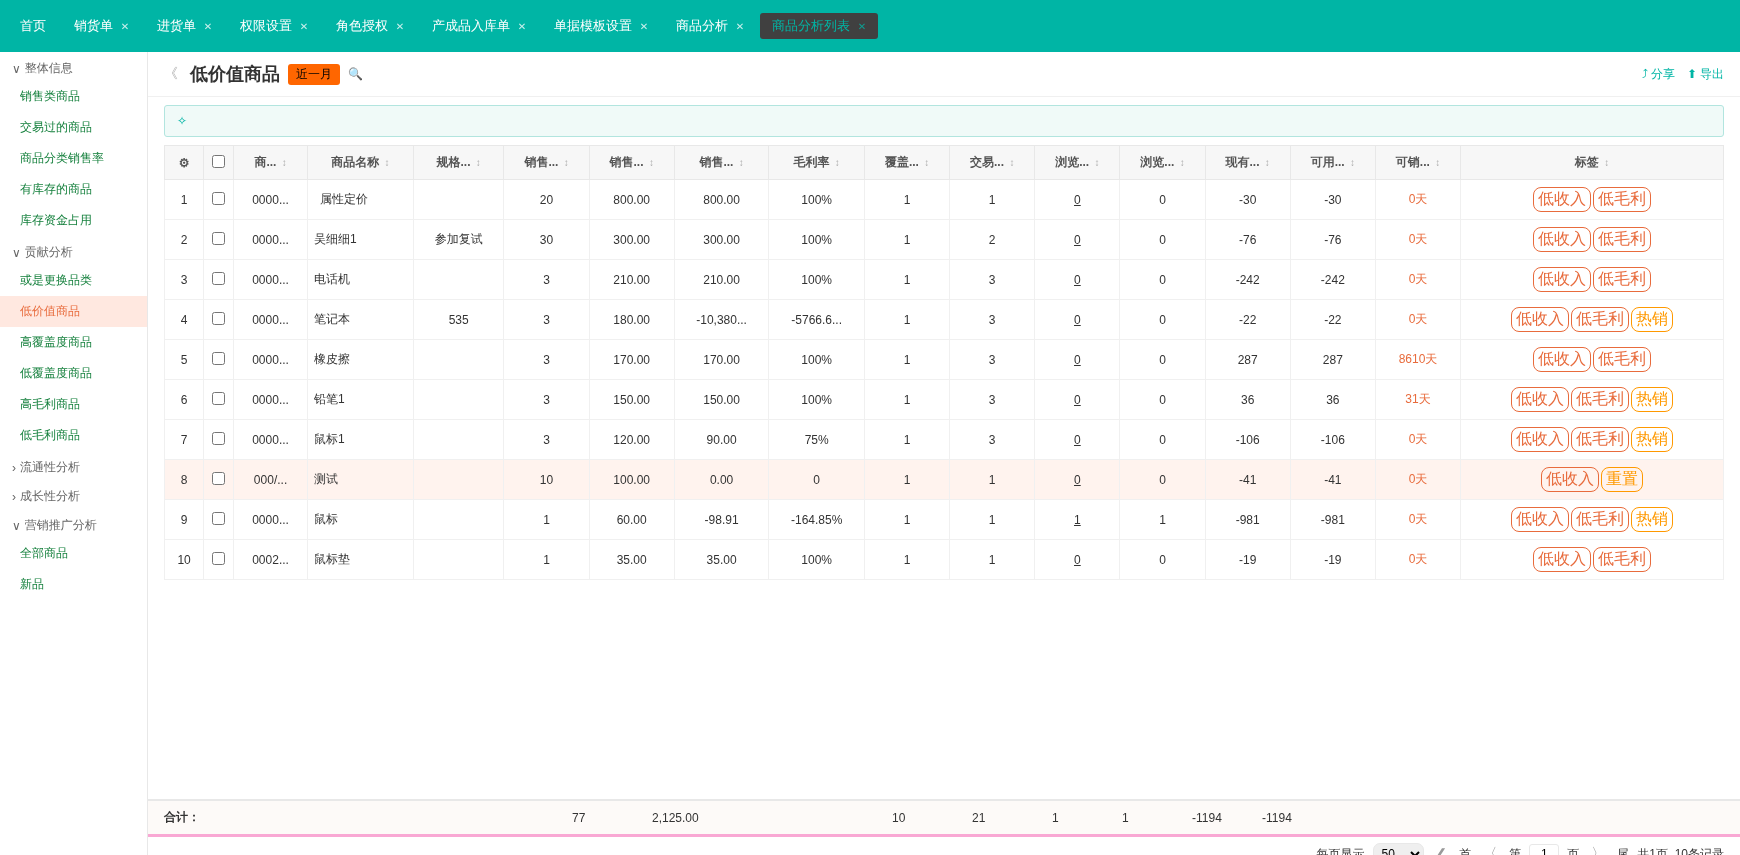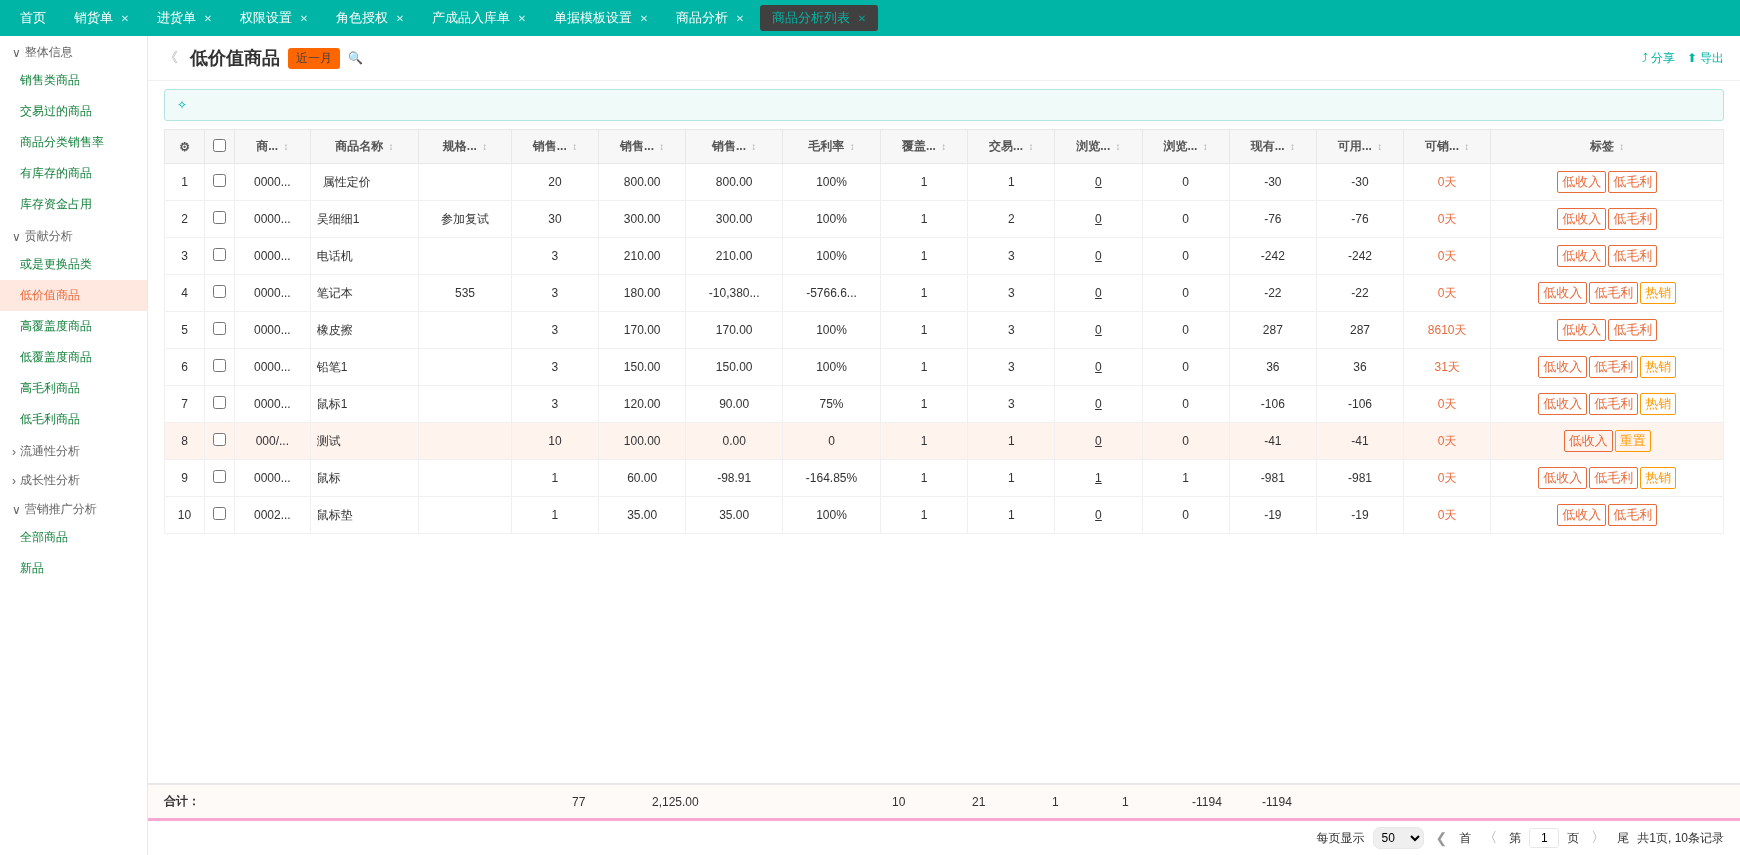--- a/index.html
+++ b/index.html
@@ -3,21 +3,21 @@
   <meta charset="utf-8">
   <style>
     * { box-sizing: border-box; margin: 0; padding: 0; }
     body { font-family: 'Microsoft YaHei', Arial, sans-serif; font-size: 12px; background: #f5f5f5; color: #333; overflow: hidden; }
 
     
     .top-nav {
       background: #00b5a5;
       display: flex;
       align-items: center;
-      height: 36px;
+      height: 52px;
       padding: 0 8px;
       gap: 4px;
     }
     .nav-item {
       color: #fff;
       padding: 4px 12px;
       cursor: pointer;
       font-size: 13px;
       border-radius: 3px;
       white-space: nowrap;
@@ -72,21 +72,21 @@
       border-bottom: 1px solid #f0f0f0;
       gap: 8px;
     }
     .page-title {
       font-size: 18px;
       font-weight: bold;
       color: #333;
     }
     .tag-btn {
       background: #ff6600;
-      color: #404040;
+      color: #000000;
       border: none;
       border-radius: 3px;
       padding: 2px 8px;
       font-size: 12px;
       cursor: pointer;
     }
     .search-box {
       flex: 1;
       max-width: 300px;
       border: 1px solid #e8e8e8;
@@ -151,22 +151,22 @@
     tbody td {
       border: 1px solid #f0f0f0;
       padding: 7px 6px;
       text-align: center;
       color: #333;
     }
     tbody tr.highlighted { background: #fff3ee; }
     .tag-label {
       display: inline-block;
       padding: 1px 4px;
-      border-radius: 2px;
-      font-size: 13px;
+      border-radius: 8px;
+      font-size: 16px;
       margin: 0 1px;
     }
     .tag-red { color: #e86b3c; border: 1px solid #e86b3c; }
     .tag-orange { color: #ff9900; border: 1px solid #ff9900; }
     .text-orange { color: #e86b3c; }
 
     
     .table-footer {
       border-top: 2px solid #e8e8e8;
       padding: 8px 16px;

